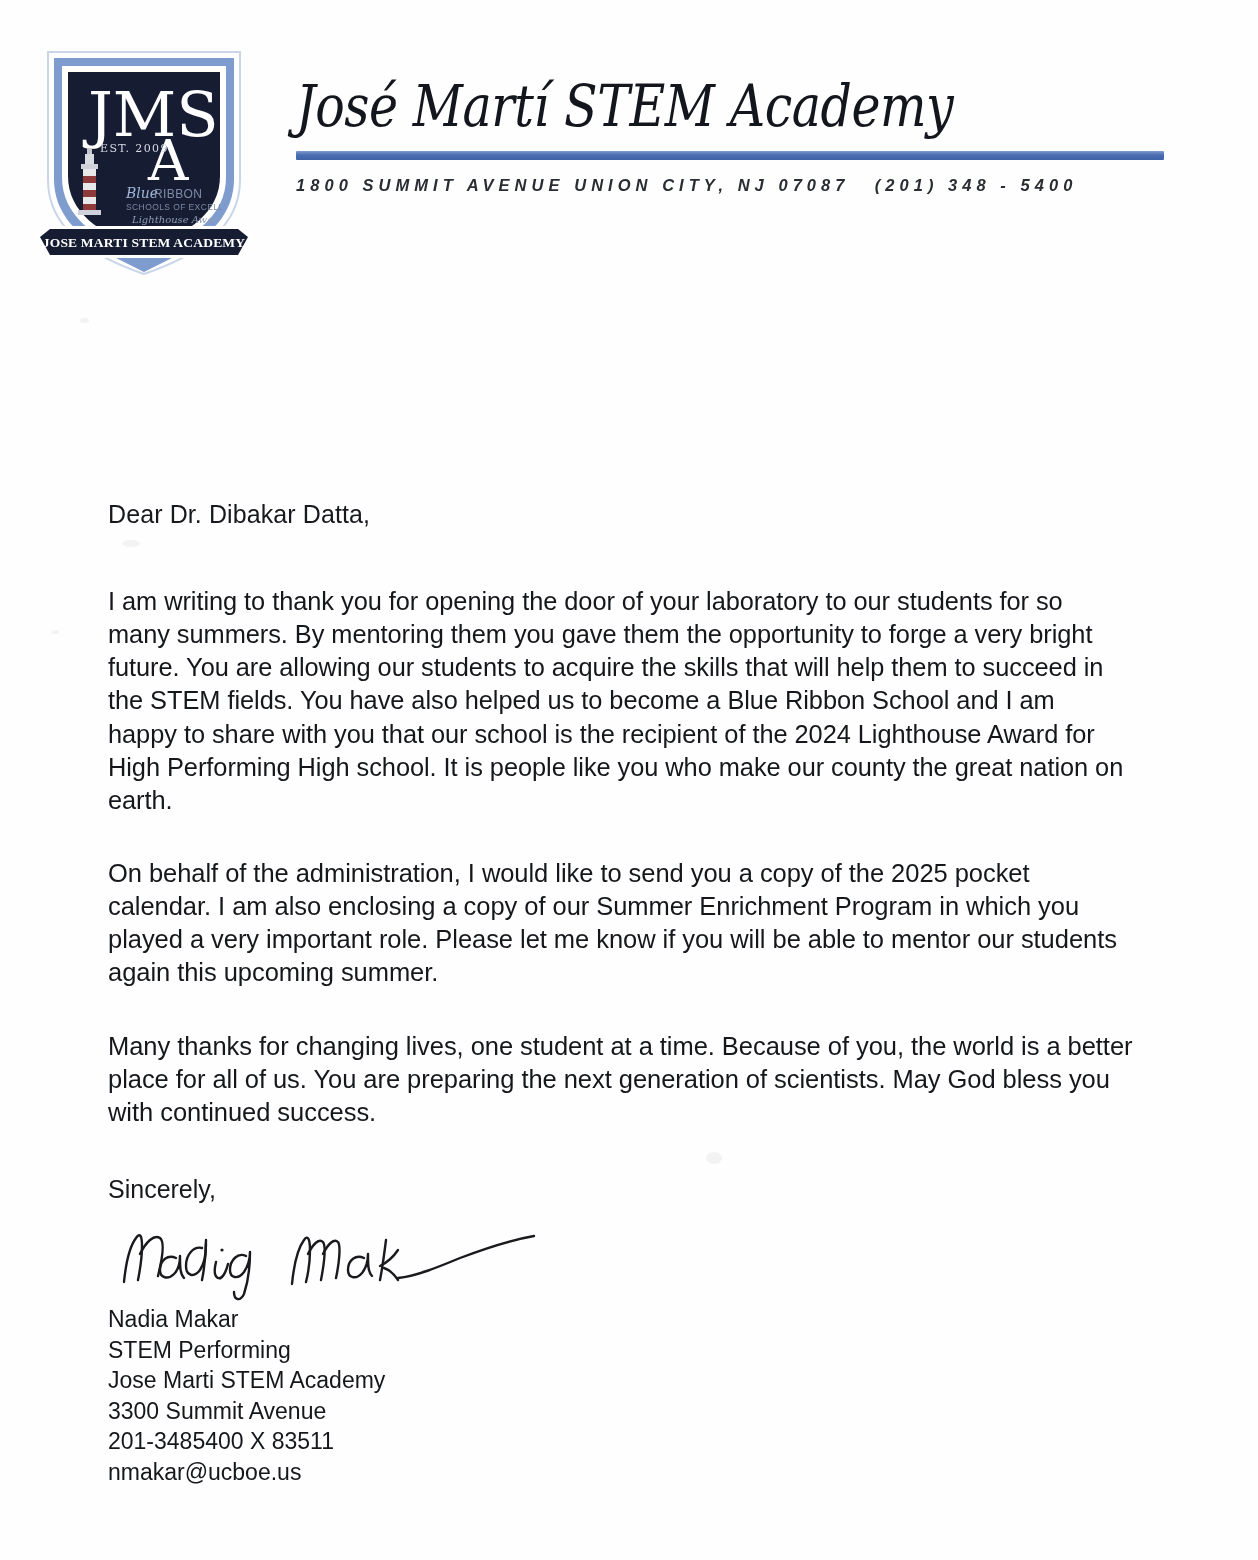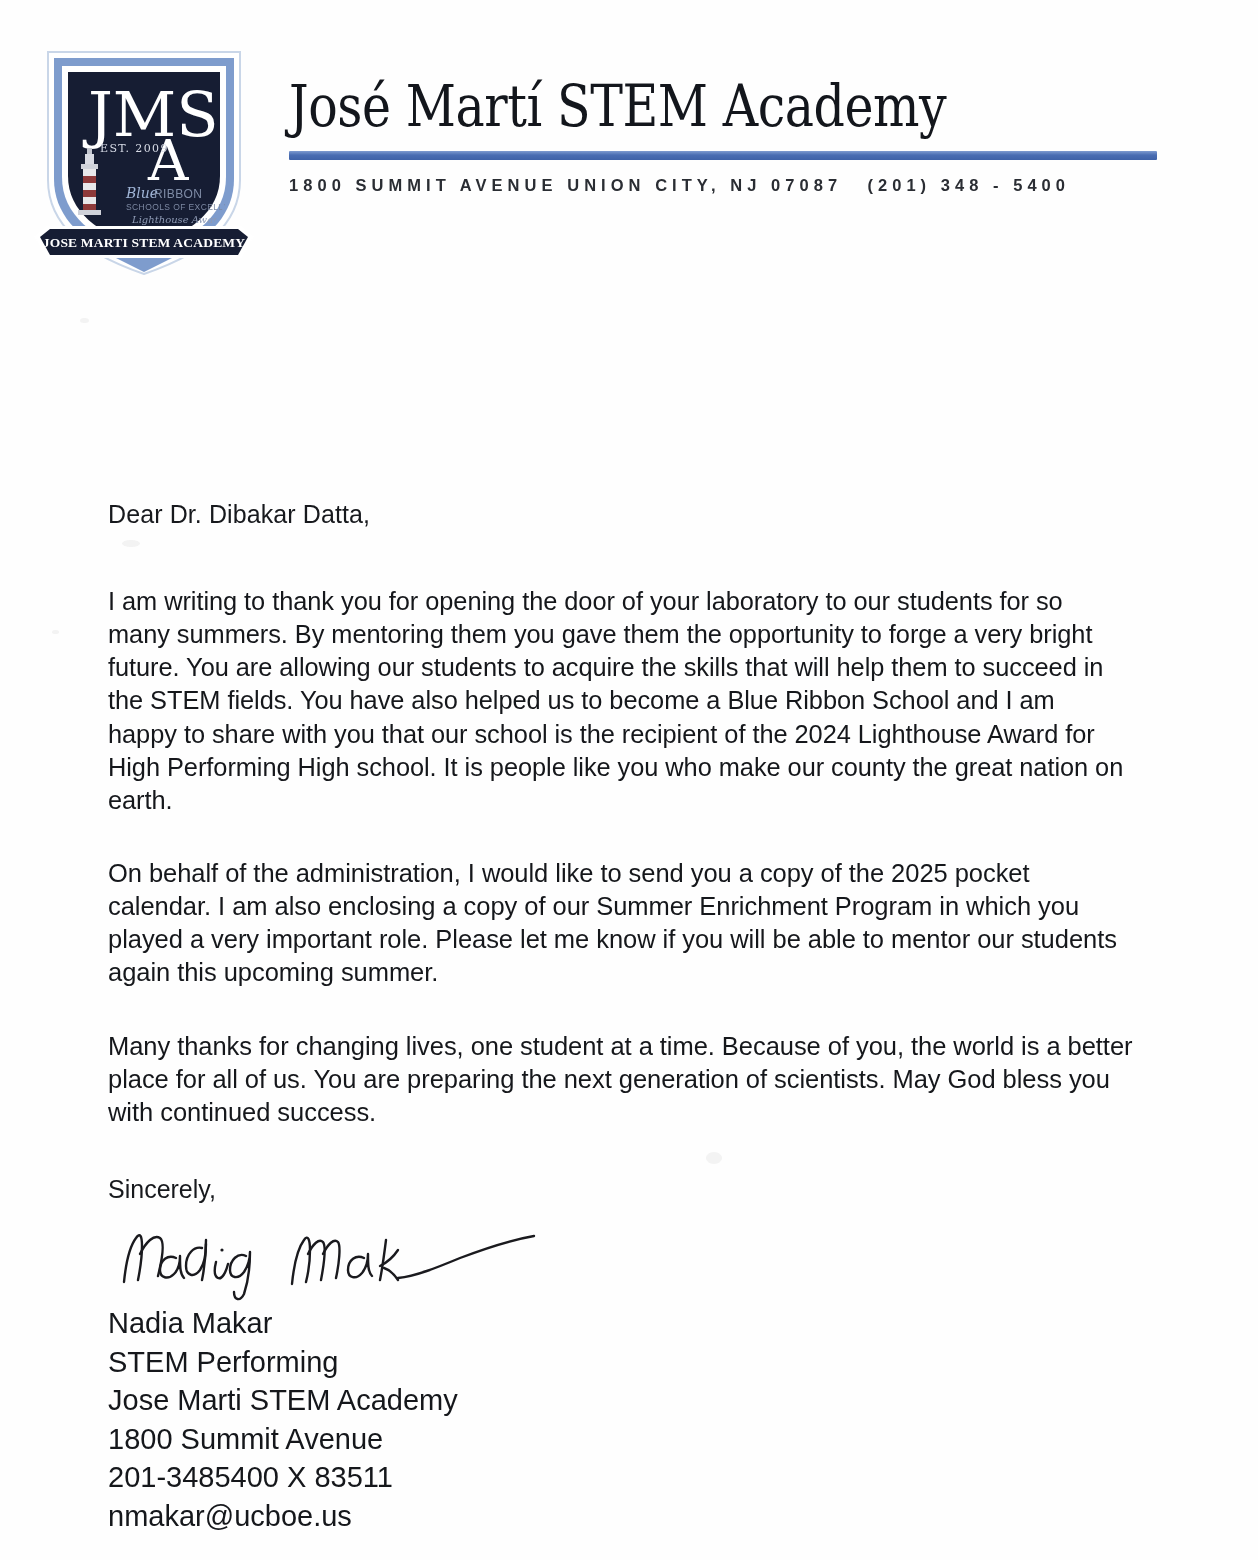--- a/index.html
+++ b/index.html
@@ -52,23 +52,24 @@
     position: absolute;
     left: 28px;
     top: 40px;
     width: 232px;
     height: 240px;
   }
   .logo svg { display: block; width: 232px; height: 240px; }
 
   .title-block {
     position: absolute;
-    left: 289px;
+    left: 296px;
     top: 78px;
     width: 880px;
+    font-style: italic;
   }
   .school-title {
     font-family: "DejaVu Serif", "Liberation Serif", serif;
     font-size: 57px;
     line-height: 1.0;
     letter-spacing: -0.5px;
     color: #13161c;
     font-weight: 400;
     white-space: nowrap;
     transform: scaleX(0.86);
@@ -129,21 +130,21 @@
   .signature {
     margin-top: 6px;
     margin-left: 8px;
     width: 440px;
     height: 92px;
   }
   .signature svg { display: block; width: 440px; height: 92px; }
 
   .sig-block {
     margin-top: 2px;
-    font-size: 29px;
+    font-size: 23px;
     line-height: 1.33;
     color: #15171b;
   }
   .sig-block div { white-space: nowrap; }
 
   
   .speckle {
     position: absolute;
     background: #e9e9ea;
     border-radius: 50%;
@@ -265,21 +266,21 @@
 
           <path d="M282 68 C300 66 320 58 344 48 C370 38 395 30 418 26"></path>
         </g>
       </svg>
     </div>
 
     <div class="sig-block">
       <div>Nadia Makar</div>
       <div>STEM Performing</div>
       <div>Jose Marti STEM Academy</div>
-      <div>1800 Summit Avenue</div>
+      <div>3300 Summit Avenue</div>
       <div>201-3485400 X 83511</div>
       <div>nmakar@ucboe.us</div>
     </div>
   </div>
 
   <div class="speckle" style="left:80px; top:318px; width:9px; height:5px;"></div>
   <div class="speckle" style="left:52px; top:630px; width:7px; height:4px;"></div>
   <div class="speckle" style="left:706px; top:1152px; width:16px; height:12px;"></div>
   <div class="speckle" style="left:122px; top:540px; width:18px; height:7px;"></div>
 

